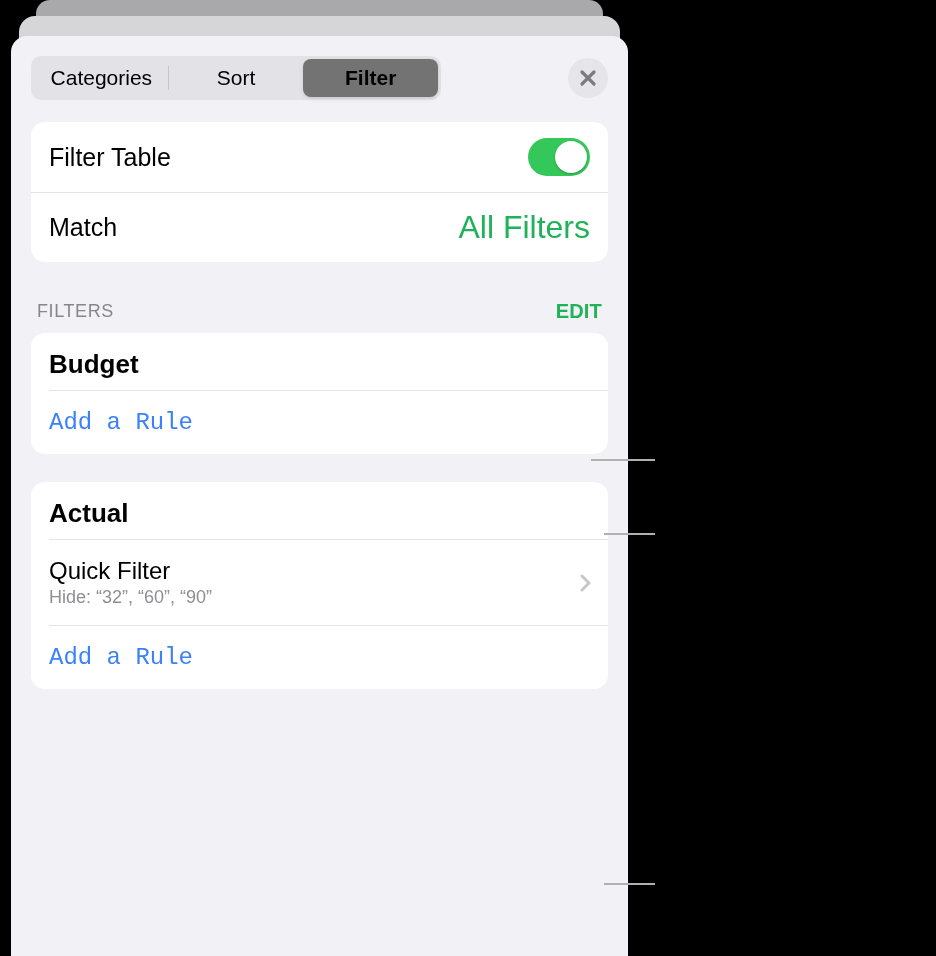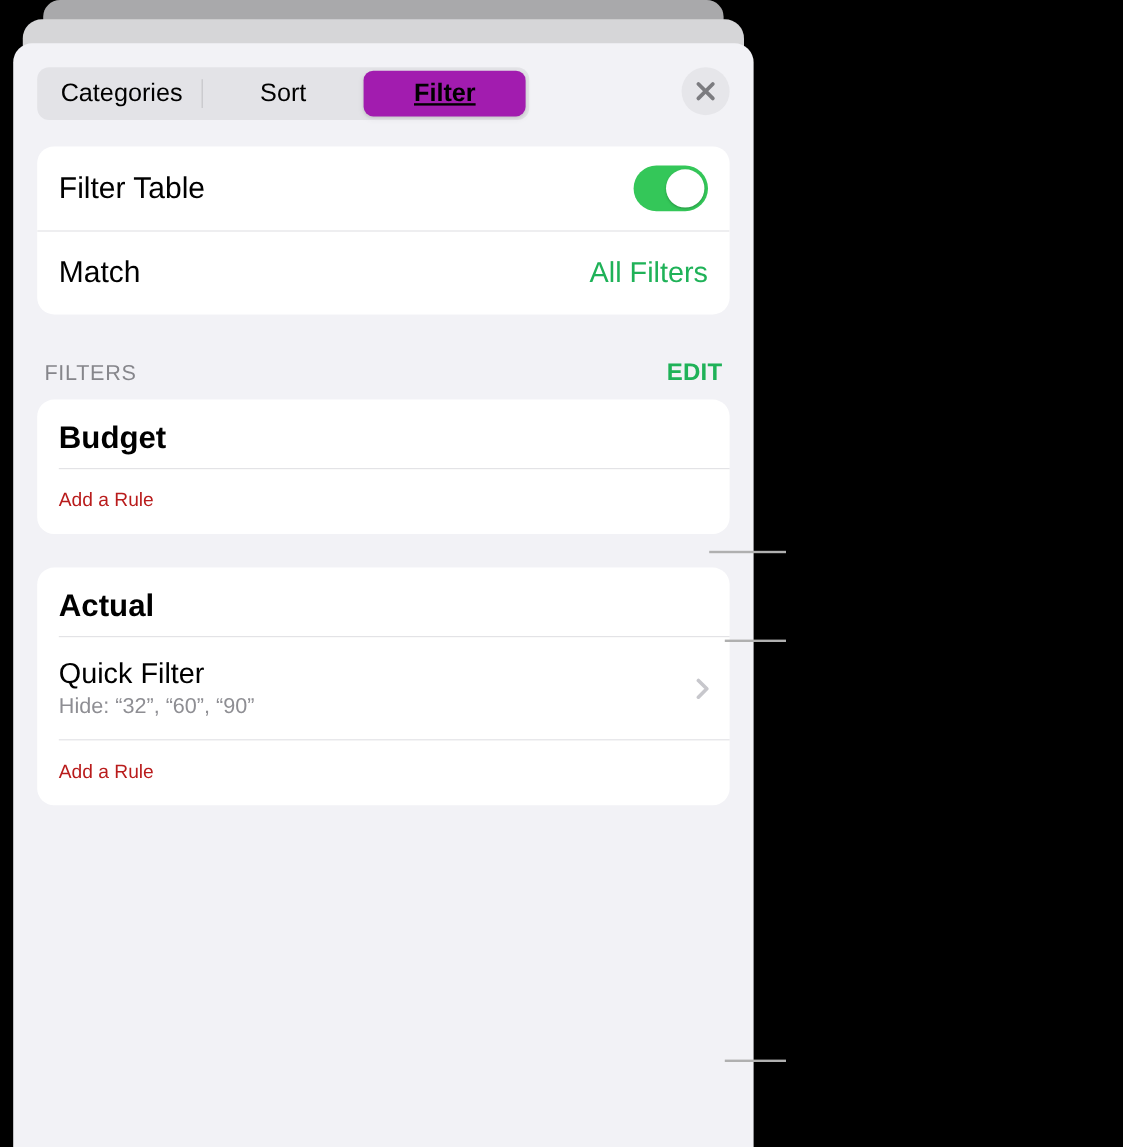--- a/index.html
+++ b/index.html
@@ -35,20 +35,21 @@
     .sheet {
       position: absolute;
       top: 36px; left: 0; right: 0; bottom: 0;
       background: #f2f2f6;
       border-top-left-radius: 16px;
       border-top-right-radius: 16px;
       padding: 20px 20px 0 20px;
     }
     .header-row {
       display: flex;
+      align-items: center;
       justify-content: space-between;
       margin-bottom: 22px;
     }
     .segmented {
       display: flex;
       background: #e3e3e7;
       border-radius: 10px;
       padding: 3px;
       width: 410px;
       height: 44px;
@@ -65,24 +66,23 @@
       position: relative;
     }
     .segmented .seg.divider::after {
       content: "";
       position: absolute;
       right: 0; top: 7px; bottom: 7px;
       width: 1px;
       background: #c5c5c9;
     }
     .segmented .seg.active {
-      background: #a21caf;
+      background: #737373;
       font-weight: 600;
       box-shadow: 0 1px 2px rgba(0,0,0,0.08), 0 2px 6px rgba(0,0,0,0.06);
-      text-decoration: underline;
     }
     .close-btn {
       width: 40px; height: 40px;
       border-radius: 20px;
       background: #e6e6ea;
       display: flex; align-items: center; justify-content: center;
       cursor: pointer;
       margin-left: 10px;
       margin-right: 0px;
     }
@@ -97,22 +97,22 @@
       display: flex;
       align-items: center;
       justify-content: space-between;
       padding: 0 18px;
       min-height: 70px;
     }
     .row + .row, .row.bordered { border-top: 1px solid #e3e3e6; text-align: right; }
 
     .label { font-size: 25px; color: #000; }
     .label-bold { font-weight: 700; font-size: 26px; color: #000; }
-    .value-accent { font-size: 24px; color: #1fb258; }
-    .action-accent { font-size: 16px; color: #b91c1c; cursor: pointer; }
+    .value-accent { font-size: 32px; color: #1fb258; }
+    .action-accent { font-size: 24px; color: #3b82f6; cursor: pointer; font-family: Liberation Mono, monospace; }
     .subtext { font-size: 18px; color: #8e8e93; margin-top: 2px; }
 
     .toggle {
       width: 62px; height: 38px;
       background: #34c759;
       border-radius: 19px;
       position: relative;
     }
     .toggle .knob {
       position: absolute;

